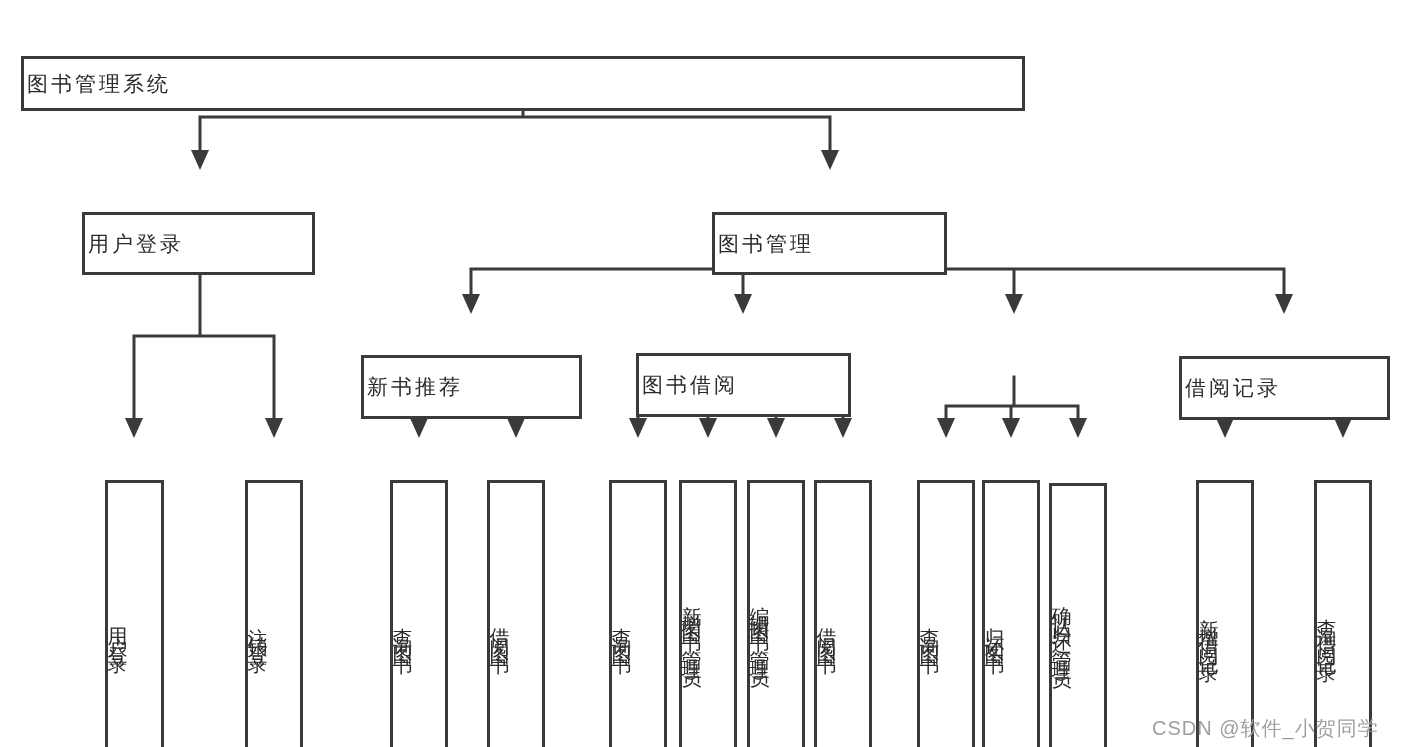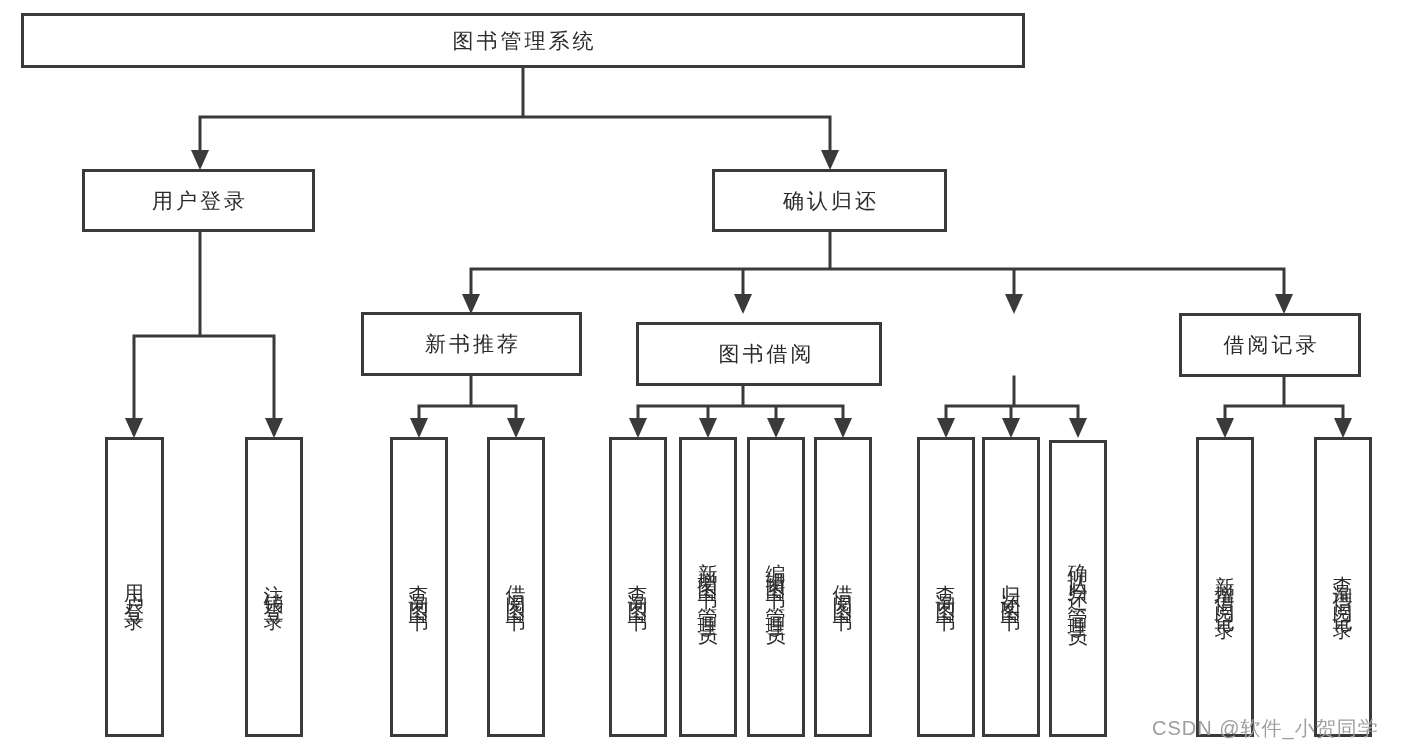--- a/index.html
+++ b/index.html
@@ -19,23 +19,23 @@
   }
   .wires path { stroke: #3a3a3a; stroke-width: 3; fill: none; }
   .wires polygon { fill: #3a3a3a; }
   .node {
     position: absolute;
     background: #ffffff;
     border: 3px solid #3a3a3a;
     box-sizing: border-box;
     display: flex;
     align-items: center;
-    justify-content: center;
     color: #2b2b2b;
     z-index: 1;
+    margin-top: 43px;
   }
   .hlabel {
     font-size: 21px;
     letter-spacing: 3px;
     white-space: nowrap;
     text-indent: 3px;
   }
   .vlabel {
     writing-mode: vertical-rl;
     text-orientation: mixed;
@@ -92,30 +92,30 @@
   </svg>
 
   <div class="node" style="left:21px; top:13px; width:1004px; height:55px;">
     <span class="hlabel">图书管理系统</span>
   </div>
 
   <div class="node" style="left:82px; top:169px; width:233px; height:63px;">
     <span class="hlabel">用户登录</span>
   </div>
   <div class="node" style="left:712px; top:169px; width:235px; height:63px;">
-    <span class="hlabel">确认归还</span>
+    <span class="hlabel">图书管理</span>
   </div>
 
   <div class="node" style="left:361px; top:312px; width:221px; height:64px;">
     <span class="hlabel">新书推荐</span>
   </div>
-  <div class="node" style="left:636px; top:322px; width:246px; height:64px;padding-left:12px;">
+  <div class="node" style="left:636px; top:310px; width:215px; height:64px;">
     <span class="hlabel">图书借阅</span>
   </div>
-  <div class="node" style="left:1179px; top:313px; width:182px; height:64px;">
+  <div class="node" style="left:1179px; top:313px; width:211px; height:64px;">
     <span class="hlabel">借阅记录</span>
   </div>
 
   <div class="node" style="left:105px; top:437px; width:59px; height:300px;">
     <span class="vlabel">用户登录</span>
   </div>
   <div class="node" style="left:245px; top:437px; width:58px; height:300px;">
     <span class="vlabel">注销登录</span>
   </div>
 

